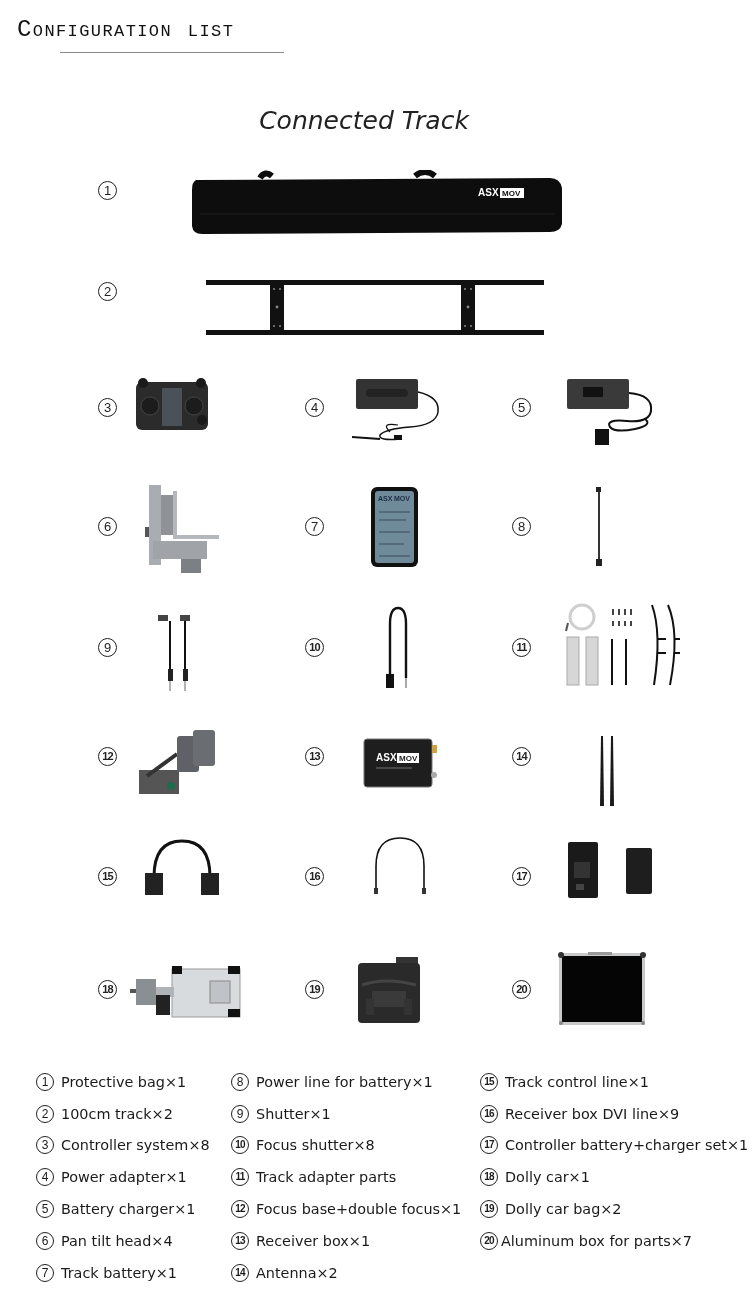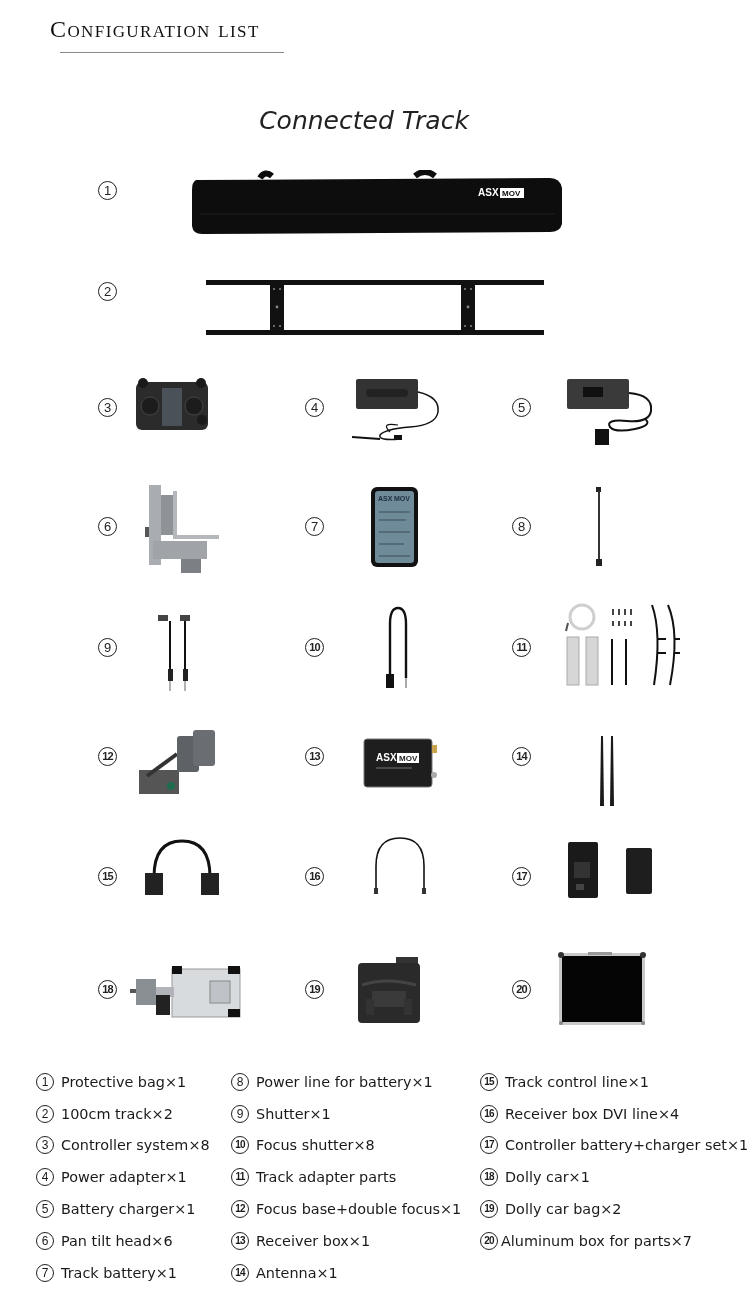--- a/index.html
+++ b/index.html
@@ -1,21 +1,21 @@
 <!DOCTYPE html>
 <html><head>
 <meta charset="utf-8">
 <style>
   * { box-sizing: border-box; margin: 0; padding: 0; }
   html, body { width: 756px; height: 1289px; background: #ffffff; overflow: hidden; }
   body { position: relative; font-family: "DejaVu Sans", sans-serif; color: #1a1a1a; }
 
   .page-title {
-    position: absolute; left: 50px; top: 16px;
-    font-family: Liberation Serif, serif; font-size: 24px; letter-spacing: 1.4px;
+    position: absolute; left: 17px; top: 16px;
+    font-family: Liberation Mono, monospace; font-size: 24px; letter-spacing: 1.4px;
     font-variant: small-caps; text-transform: lowercase; color: #111;
   }
   .page-title::first-letter { text-transform: uppercase; }
   .title-rule { position: absolute; left: 60px; top: 52px; width: 224px; height: 1px; background: #8a8a8a; }
 
   .section-title {
     position: absolute; left: 0; width: 756px; top: 106px; text-align: center;
     font-family: "DejaVu Sans", sans-serif; font-style: italic; font-size: 25px; font-weight: 300; color: #222;
     transform: translateX(-14px);
   }
@@ -316,21 +316,21 @@
   <div class="row">
       <span class="c">4</span>
       <span>Power adapter×1</span>
     </div>
   <div class="row">
       <span class="c">5</span>
       <span>Battery charger×1</span>
     </div>
   <div class="row">
       <span class="c">6</span>
-      <span>Pan tilt head×6</span>
+      <span>Pan tilt head×4</span>
     </div>
   <div class="row">
       <span class="c">7</span>
       <span>Track battery×1</span>
     </div>
 </div>
 
 <div class="list" style="left:231px">
   <div class="row">
       <span class="c">8</span>
@@ -351,32 +351,32 @@
   <div class="row">
       <span class="c two">12</span>
       <span>Focus base+double focus×1</span>
     </div>
   <div class="row">
       <span class="c two">13</span>
       <span>Receiver box×1</span>
     </div>
   <div class="row">
       <span class="c two">14</span>
-      <span>Antenna×1</span>
+      <span>Antenna×2</span>
     </div>
 </div>
 
 <div class="list" style="left:480px">
   <div class="row">
       <span class="c two">15</span>
       <span>Track control line×1</span>
     </div>
   <div class="row">
       <span class="c two">16</span>
-      <span>Receiver box DVI line×4</span>
+      <span>Receiver box DVI line×9</span>
     </div>
   <div class="row">
       <span class="c two">17</span>
       <span>Controller battery+charger set×1</span>
     </div>
   <div class="row">
       <span class="c two">18</span>
       <span>Dolly car×1</span>
     </div>
   <div class="row">

